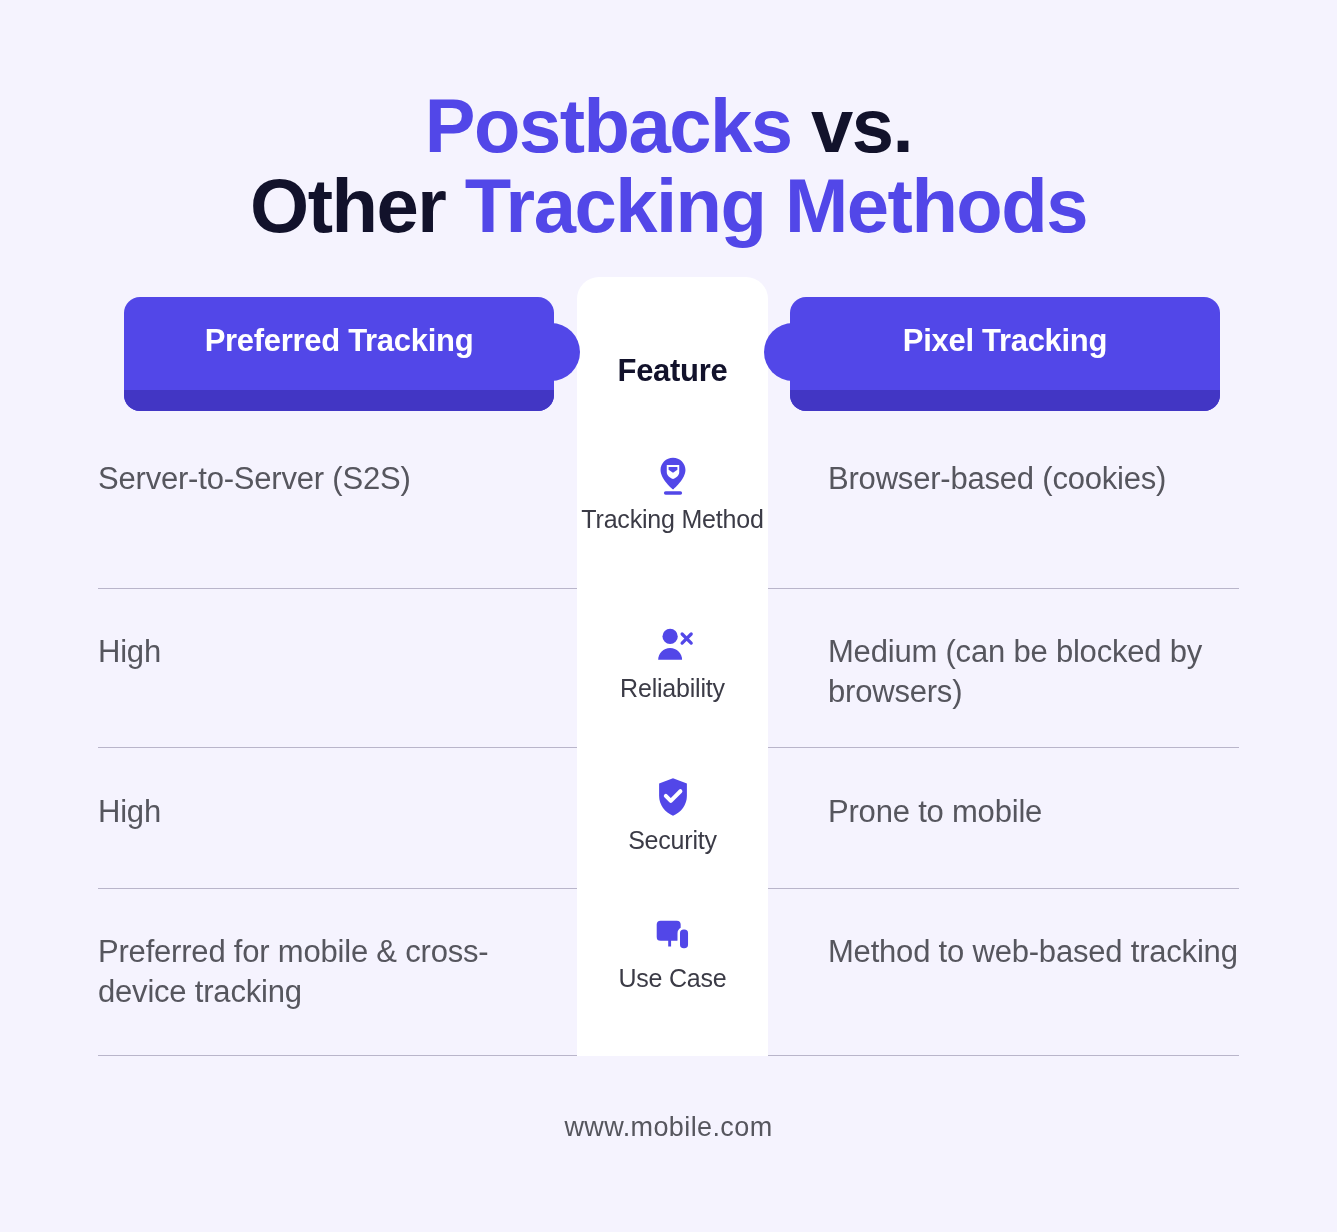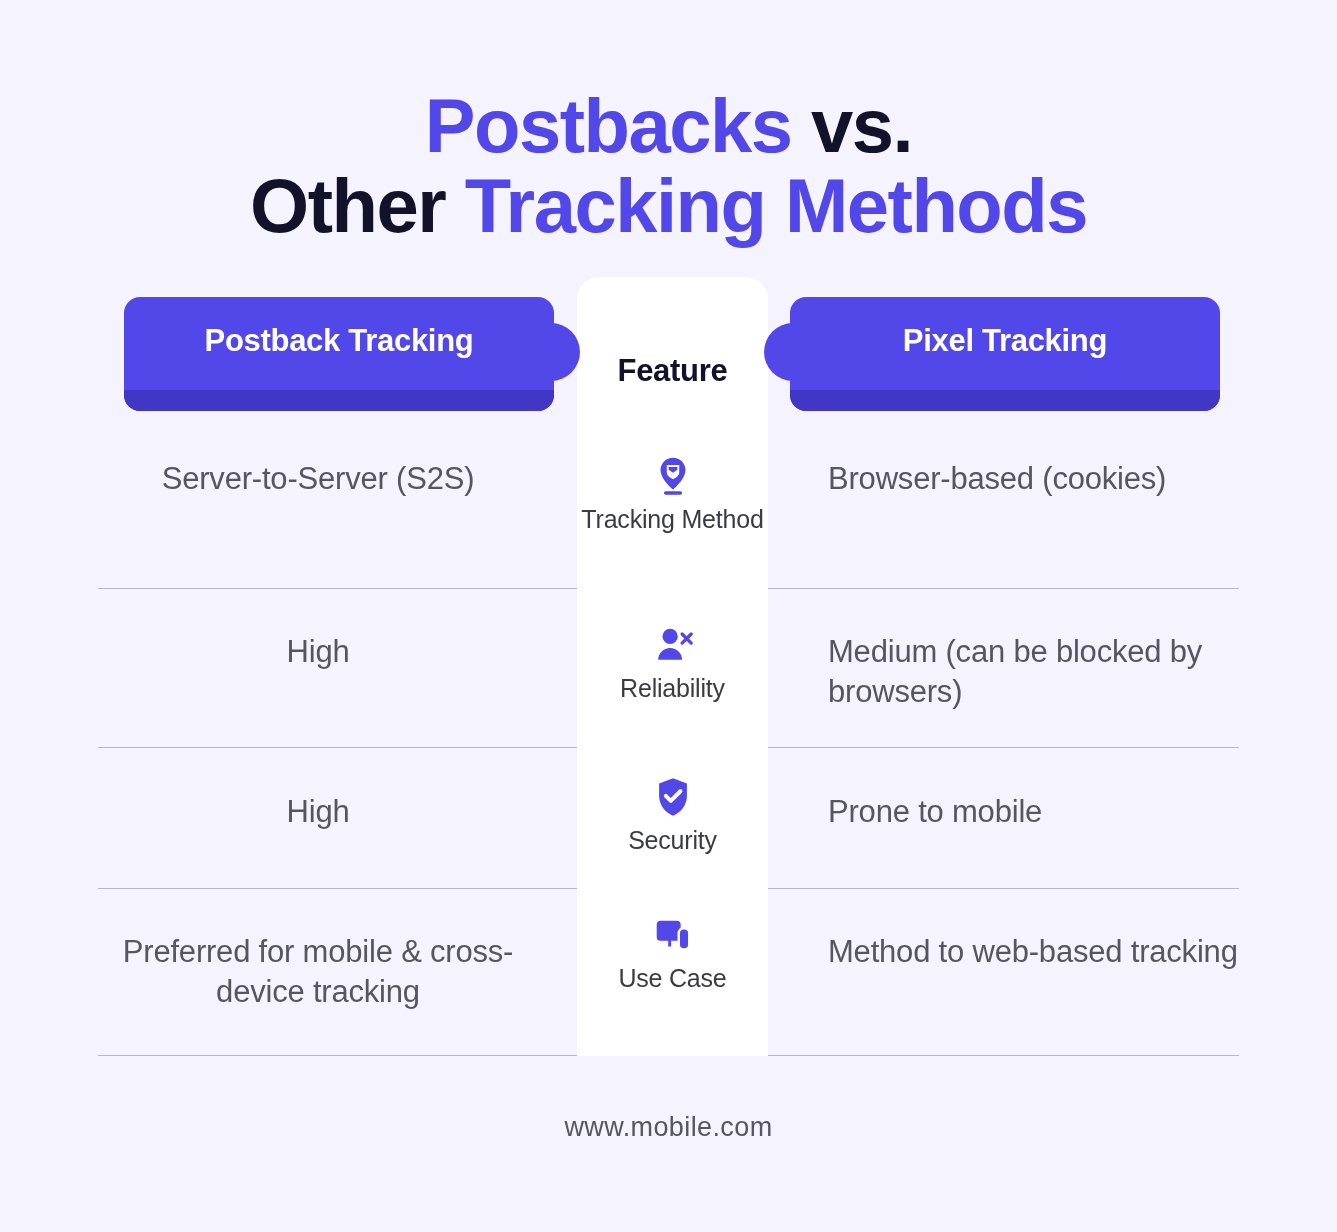--- a/index.html
+++ b/index.html
@@ -131,21 +131,21 @@
     position: absolute;
     font-size: 31px;
     color: #56565e;
     line-height: 1.28;
     font-weight: 400;
     letter-spacing: -0.2px;
   }
   .cell-left {
     left: 98px;
     width: 440px;
-    text-align: center;
+    text-align: left;
   }
   .cell-right {
     left: 828px;
     width: 420px;
     text-align: left;
   }
 
   
   .feature {
     position: absolute;
@@ -196,21 +196,21 @@
   </div>
 </div>
 
 <div class="board">
 
   <div class="center-panel"></div>
 
   <div class="hdr hdr-left">
     <div class="knob knob-right"></div>
     <div class="hdr-body"></div>
-    <div class="hdr-label">Postback Tracking</div>
+    <div class="hdr-label">Preferred Tracking</div>
   </div>
 
   <div class="hdr hdr-right">
     <div class="knob knob-left"></div>
     <div class="hdr-body"></div>
     <div class="hdr-label">Pixel Tracking</div>
   </div>
 
   <div class="feature-head">Feature</div>
 

